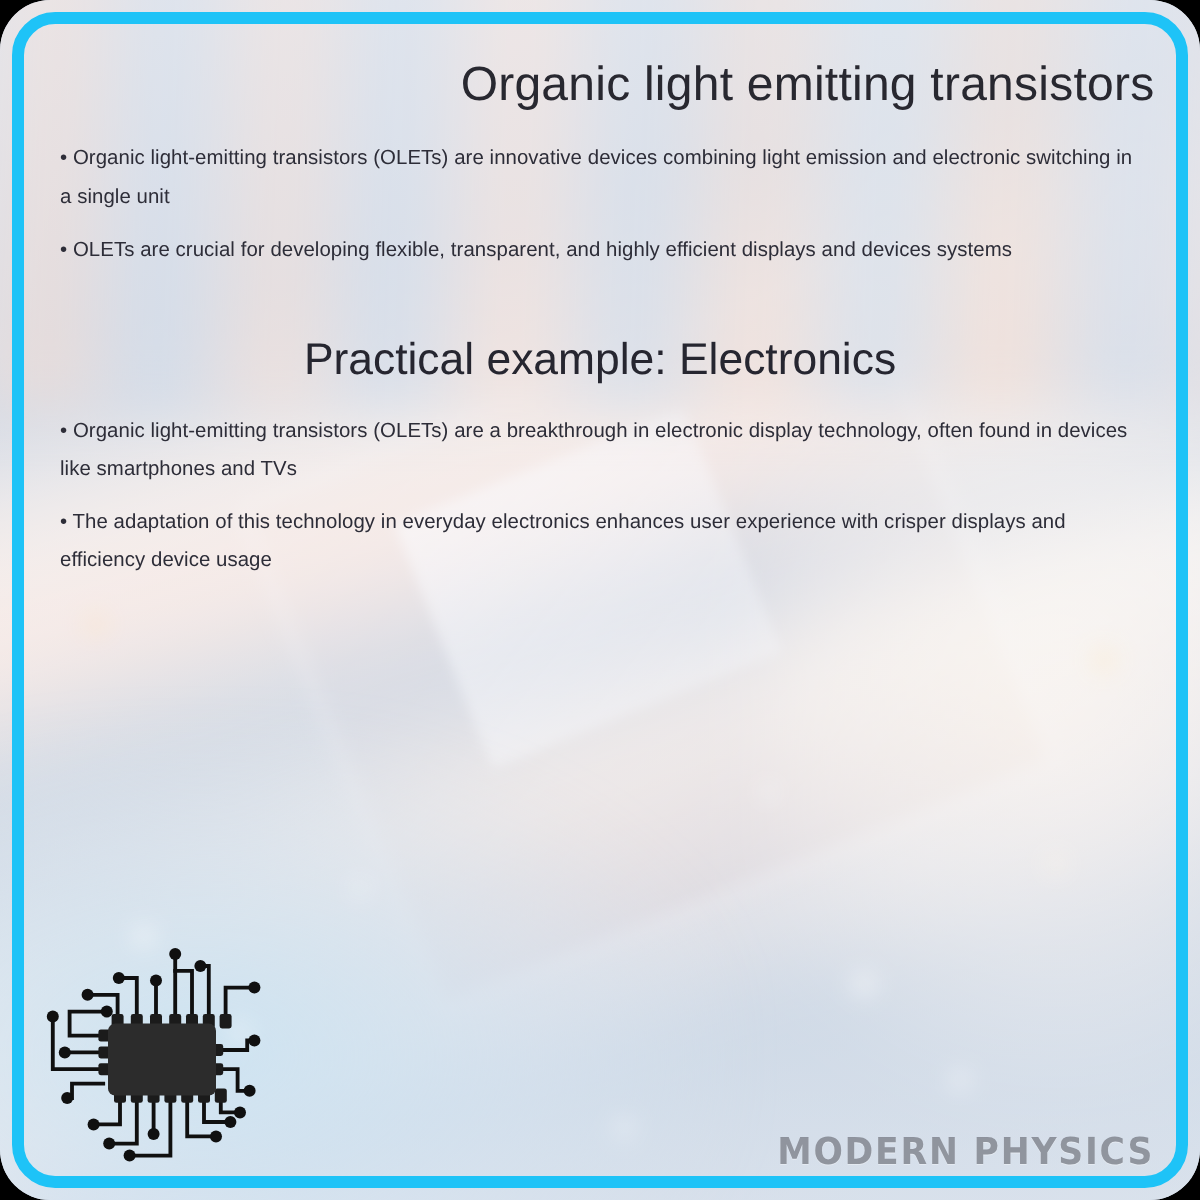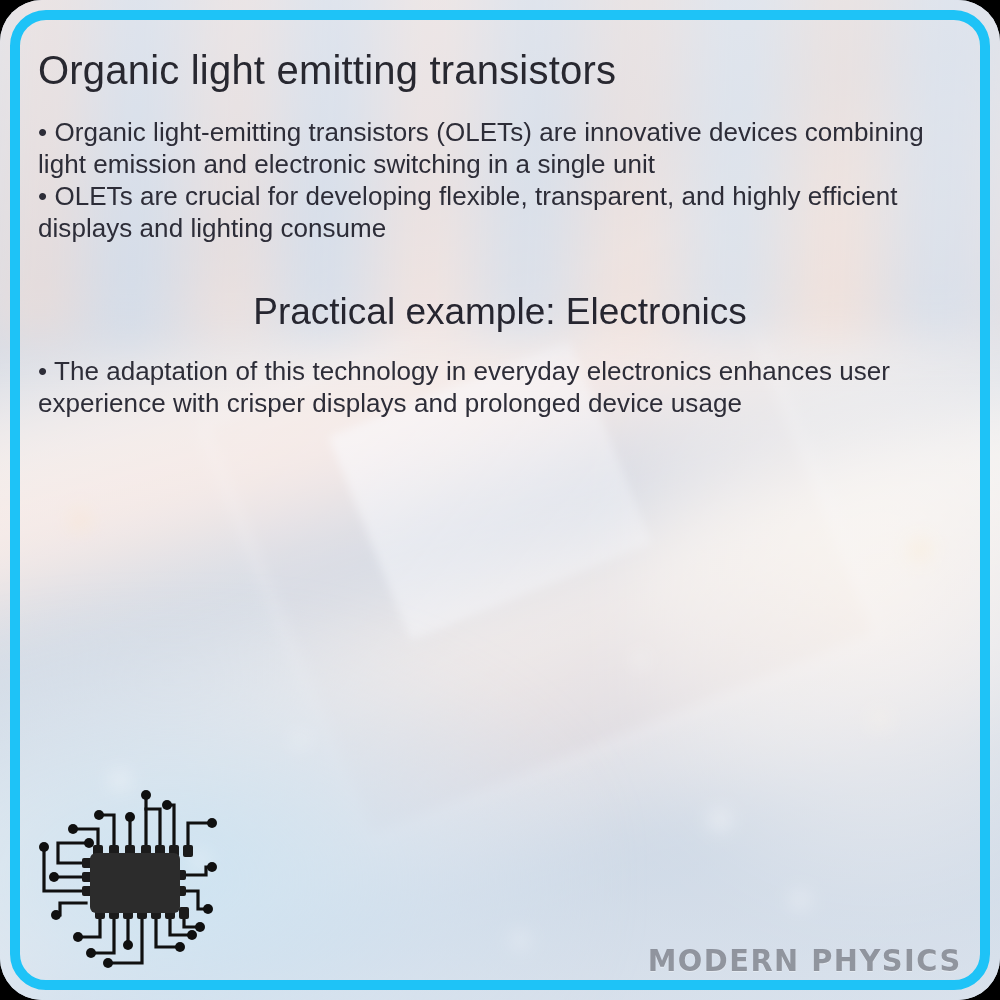--- a/index.html
+++ b/index.html
@@ -177,21 +177,21 @@
   .content {
     position: relative;
     z-index: 3;
     padding: 0 38px;
     box-sizing: border-box;
   }
 
   .title {
     margin: 0;
     padding-top: 47px;
-    text-align: left;
+    text-align: right;
     font-size: 40px;
     font-weight: 400;
     letter-spacing: .2px;
     color: #282830;
     line-height: 1.18;
   }
 
   .section-title {
     margin: 4px;
     padding-top: 42px;
@@ -204,25 +204,25 @@
 
   .bullets {
     list-style: none;
     margin: 0;
     padding: 0;
   }
   .bullets.first { margin-top: 22px; }
   .bullets.second { margin-top: 20px; }
 
   .bullet {
-    font-size: 26px;
+    font-size: 17px;
     line-height: 32px;
     color: #2d2d38;
     letter-spacing: .05px;
-    margin: 0;
+    margin: 12px;
     padding: 0;
     text-indent: 0;
   }
 
   
   .chip-icon {
     position: absolute;
     left: 36px;
     bottom: 28px;
     width: 190px;
@@ -266,27 +266,28 @@
   </div>
 
   <div class="frame"></div>
 
   <div class="content">
 
     <h1 class="title">Organic light emitting transistors</h1>
 
     <ul class="bullets first">
       <li class="bullet">• Organic light-emitting transistors (OLETs) are innovative devices combining light emission and electronic switching in a single unit</li>
-      <li class="bullet">• OLETs are crucial for developing flexible, transparent, and highly efficient displays and lighting consume</li>
+      <li class="bullet">• OLETs are crucial for developing flexible, transparent, and highly efficient displays and devices systems</li>
     </ul>
 
     <h2 class="section-title">Practical example: Electronics</h2>
 
     <ul class="bullets second">
-      <li class="bullet">• The adaptation of this technology in everyday electronics enhances user experience with crisper displays and prolonged device usage</li>
+      <li class="bullet">• Organic light-emitting transistors (OLETs) are a breakthrough in electronic display technology, often found in devices like smartphones and TVs</li>
+      <li class="bullet">• The adaptation of this technology in everyday electronics enhances user experience with crisper displays and efficiency device usage</li>
     </ul>
 
   </div>
 
   <svg class="chip-icon" viewBox="0 0 190 185">
     <g stroke="#101010" stroke-width="3.2" fill="none" stroke-linecap="square">
 
       <path d="M62 62 L62 42 L37 42"></path>
       <path d="M78 62 L78 28 L63 28"></path>
       <path d="M94 62 L94 30"></path>

